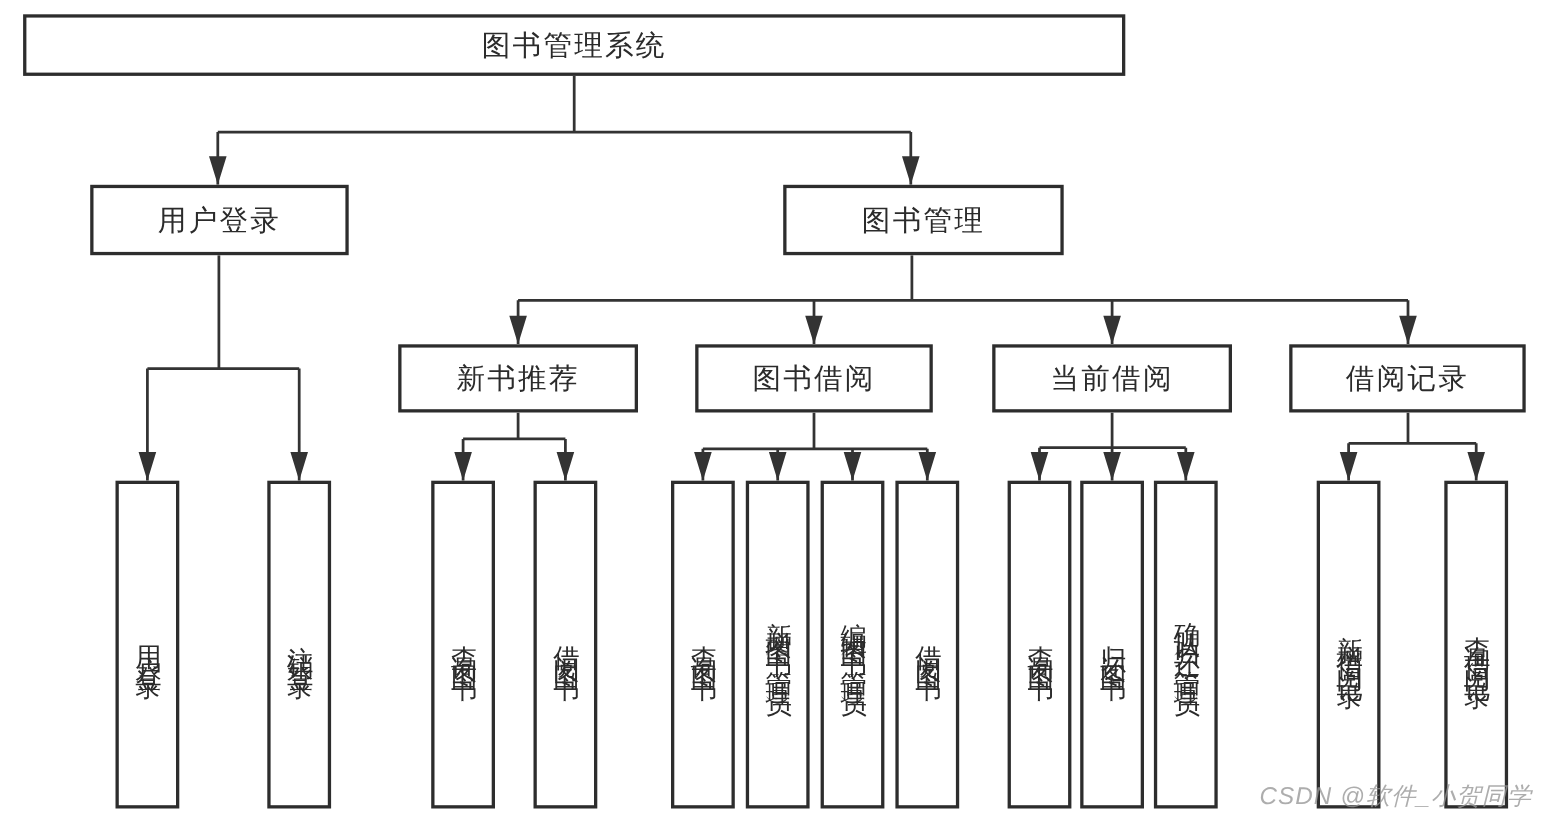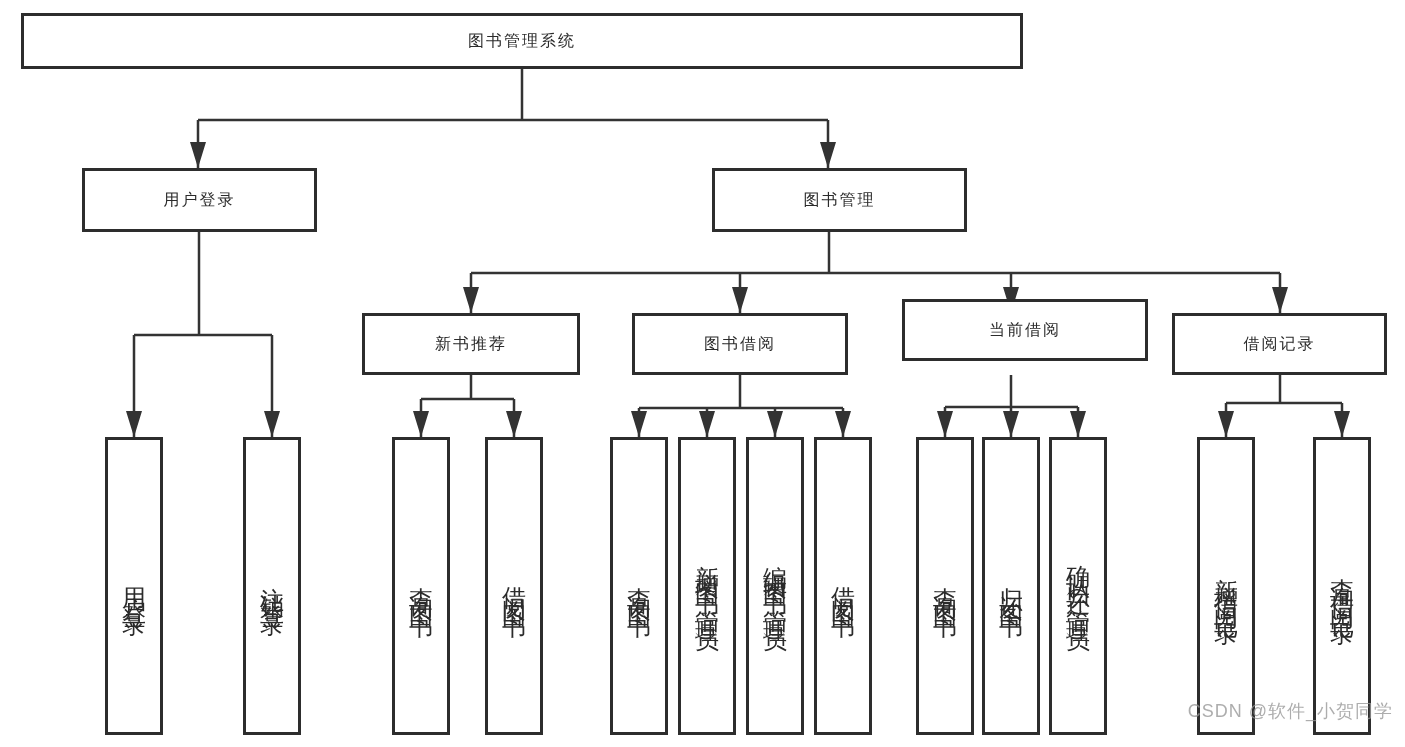--- a/index.html
+++ b/index.html
@@ -21,21 +21,21 @@
     position: absolute;
     box-sizing: border-box;
     background: #ffffff;
     border: 3px solid #2d2d2d;
     display: flex;
     align-items: center;
     justify-content: center;
     z-index: 2;
   }
   .hbox span {
-    font-size: 16px;
+    font-size: 26px;
     color: #2b2b2b;
     letter-spacing: 2px;
     white-space: nowrap;
   }
   .vbox {
     position: absolute;
     top: 437px;
     width: 58px;
     height: 298px;
     box-sizing: border-box;
@@ -51,26 +51,27 @@
     text-orientation: mixed;
     font-size: 24px;
     letter-spacing: 9px;
     line-height: 1;
     color: #2b2b2b;
     white-space: nowrap;
   }
   .watermark {
     position: absolute;
     right: 12px;
-    bottom: 24px;
-    font-size: 18px;
+    bottom: 8px;
+    font-size: 22px;
     letter-spacing: 1px;
     color: rgba(150, 150, 150, 0.78);
     z-index: 3;
     white-space: nowrap;
+    font-style: italic;
   }
 </style>
 </head>
 <body>
 
 <div class="stage">
 
   <svg class="connectors" viewBox="0 0 1405 747" xmlns="http://www.w3.org/2000/svg">
     <path fill="none" stroke="#333333" stroke-width="2.5" d="M522,69 V120 M198,120 H828 M198,120 V168 M828,120 V168
              M199,232 V335 M134,335 H272 M134,335 V437 M272,335 V437
@@ -101,21 +102,21 @@
   <div class="hbox" style="left:712px; top:168px; width:255px; height:64px">
     <span>图书管理</span>
   </div>
 
   <div class="hbox" style="left:362px; top:313px; width:218px; height:62px">
     <span>新书推荐</span>
   </div>
   <div class="hbox" style="left:632px; top:313px; width:216px; height:62px">
     <span>图书借阅</span>
   </div>
-  <div class="hbox" style="left:902px; top:299px; width:246px; height:62px">
+  <div class="hbox" style="left:902px; top:313px; width:218px; height:62px">
     <span>当前借阅</span>
   </div>
   <div class="hbox" style="left:1172px; top:313px; width:215px; height:62px">
     <span>借阅记录</span>
   </div>
 
   <div class="vbox" style="left:105px">
     <span>用户登录</span>
   </div>
   <div class="vbox" style="left:243px">

